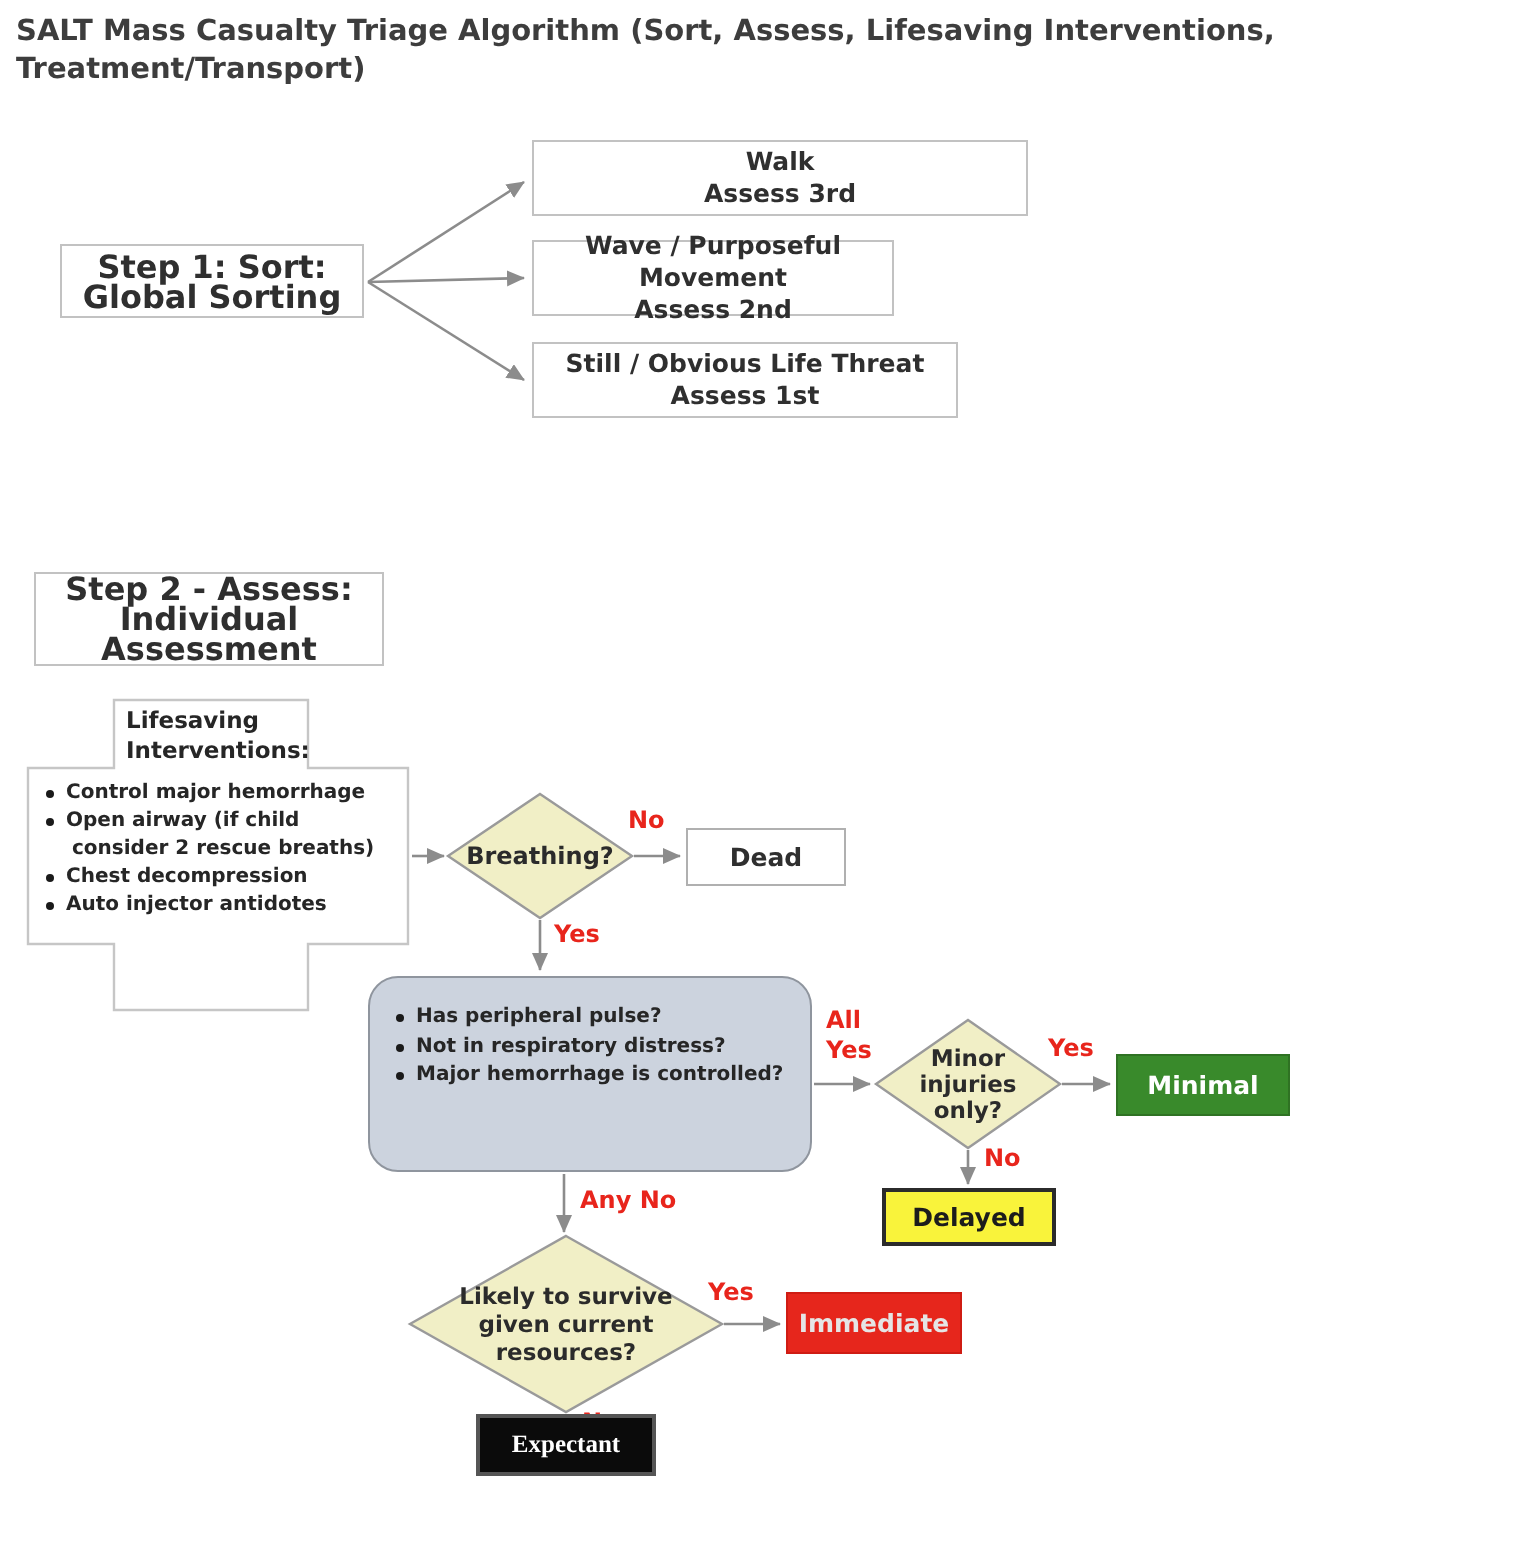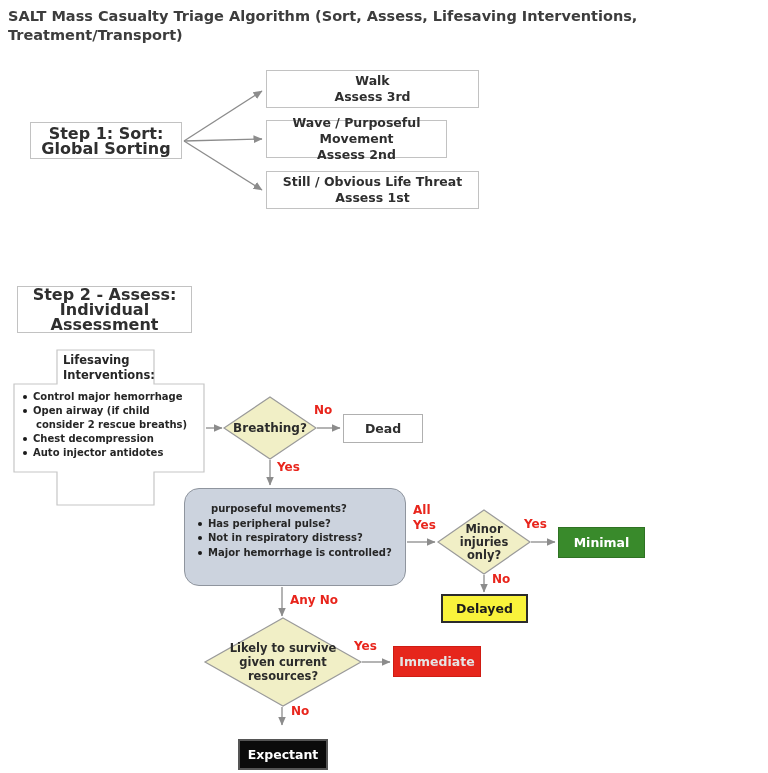--- a/index.html
+++ b/index.html
@@ -107,21 +107,21 @@
   <div class="title">
     <span>SALT Mass Casualty Triage Algorithm (Sort, Assess, Lifesaving Interventions,</span><br>
     <span>Treatment/Transport)</span>
   </div>
 
   <div class="box" style="left:30px; top:122px; width:152px; height:37px;">
     <div>Step 1: Sort:</div>
     <div>Global Sorting</div>
   </div>
 
-  <div class="box outcome" style="left:266px; top:70px; width:213px; height:38px;">
+  <div class="box outcome" style="left:266px; top:70px; width:248px; height:38px;">
     <div>Walk</div>
     <div>Assess 3rd</div>
   </div>
   <div class="box outcome" style="left:266px; top:120px; width:181px; height:38px;">
     <div>Wave / Purposeful Movement</div>
     <div>Assess 2nd</div>
   </div>
   <div class="box outcome" style="left:266px; top:171px; width:213px; height:38px;">
     <div>Still / Obvious Life Threat</div>
     <div>Assess 1st</div>
@@ -149,21 +149,20 @@
   </div>
   <div class="lbl" style="left:314px; top:403px;">No</div>
   <div class="lbl" style="left:277px; top:460px;">Yes</div>
 
   <div class="tag dead" style="left:343px; top:414px; width:80px; height:29px;">
     <span>Dead</span>
   </div>
 
   <div class="assess">
     <ul class="blist" id="assess-list">
-      <li class="cont">purposeful movements?</li>
       <li>Has peripheral pulse?</li>
       <li>Not in respiratory distress?</li>
       <li>Major hemorrhage is controlled?</li>
     </ul>
   </div>
   <div class="lbl" style="left:413px; top:503px; line-height:15px;">
     <span>All</span><br>
     <span>Yes</span>
   </div>
   <div class="lbl" style="left:290px; top:593px;">Any No</div>
@@ -187,17 +186,17 @@
     <div>Likely to survive</div>
     <div>given current</div>
     <div>resources?</div>
   </div>
   <div class="lbl" style="left:354px; top:639px;">Yes</div>
   <div class="lbl" style="left:291px; top:704px;">No</div>
 
   <div class="tag immediate" style="left:393px; top:646px; width:88px; height:31px;">
     <span>Immediate</span>
   </div>
-  <div class="tag expectant" style="left:238px; top:739px; width:90px; height:31px;">
+  <div class="tag expectant" style="left:238px; top:707px; width:90px; height:31px;font-family:Liberation Serif, serif;">
     <span>Expectant</span>
   </div>
 
 </div>
 
 </body></html>

